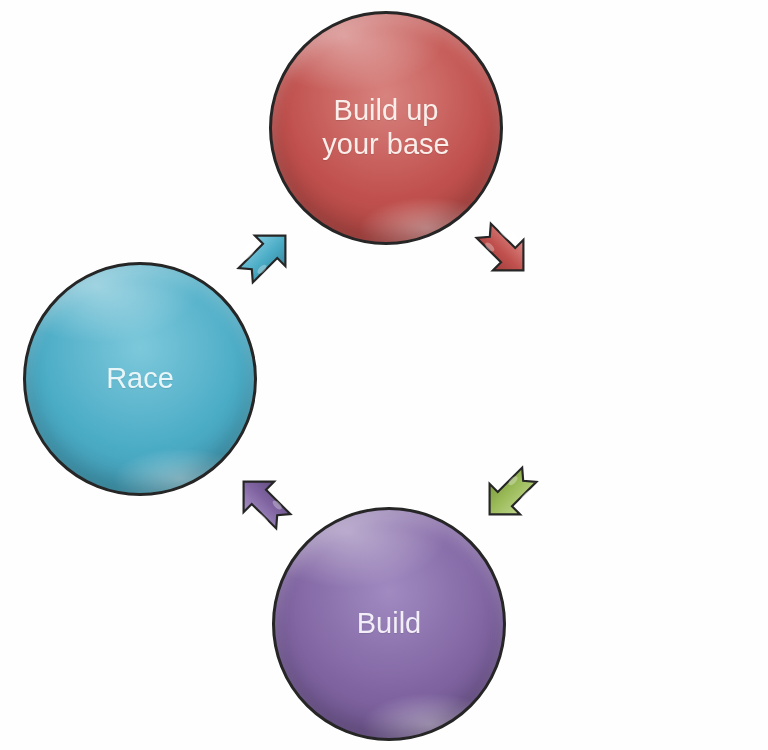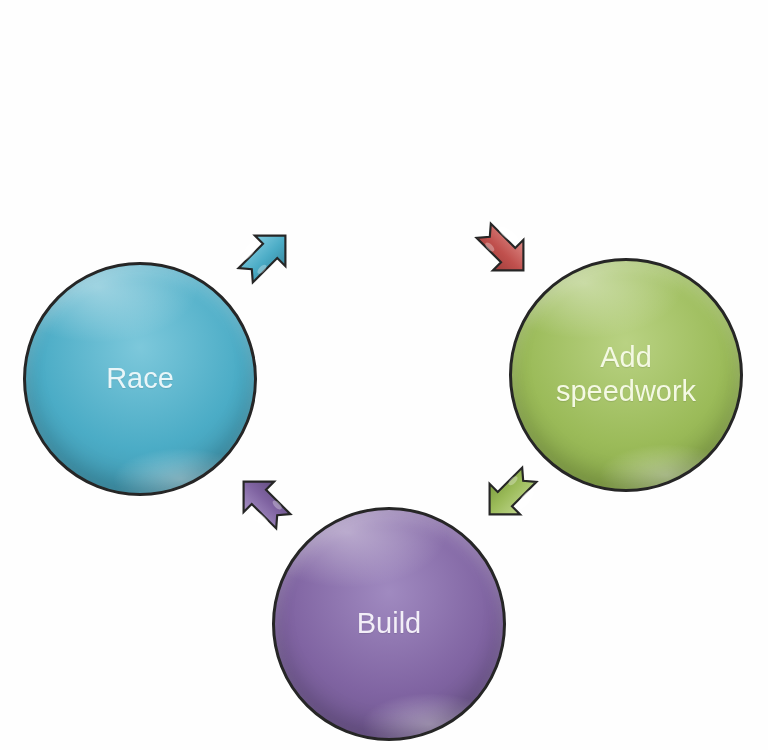--- a/index.html
+++ b/index.html
@@ -57,24 +57,24 @@
   .arrow-topright    { left: 465px; top: 212px; transform: rotate(45deg); }
   .arrow-bottomright { left: 476px; top: 456px; transform: rotate(135deg); }
   .arrow-bottomleft  { left: 230px; top: 468px; transform: rotate(225deg); }
   .arrow-topleft     { left: 227px; top: 222px; transform: rotate(315deg); }
 </style>
 </head>
 <body>
 
 <div class="canvas">
 
+  <div class="node node-top" style="--c-base: #c0504d; --c-light: #d8837f; --c-dark: #9e3e3b; --c-text: #fbeeea;">
+    <span class="label">Build up your base</span>
+  </div>
 
-  <div class="node node-right" style="--c-base: #9bbb59; --c-light: #b9d283; --c-dark: #7c9c3f; --c-text: #f4f9e3;">
-    <span class="label">Add speedwork</span>
-  </div>
 
   <div class="node node-bottom" style="--c-base: #8064a2; --c-light: #a08ac0; --c-dark: #624d80; --c-text: #f3eff8;">
     <span class="label">Build</span>
   </div>
 
   <div class="node node-left" style="--c-base: #4bacc6; --c-light: #7dc8db; --c-dark: #38889f; --c-text: #e9f6f9;">
     <span class="label">Race</span>
   </div>
 
   <div class="arrow arrow-topright">

